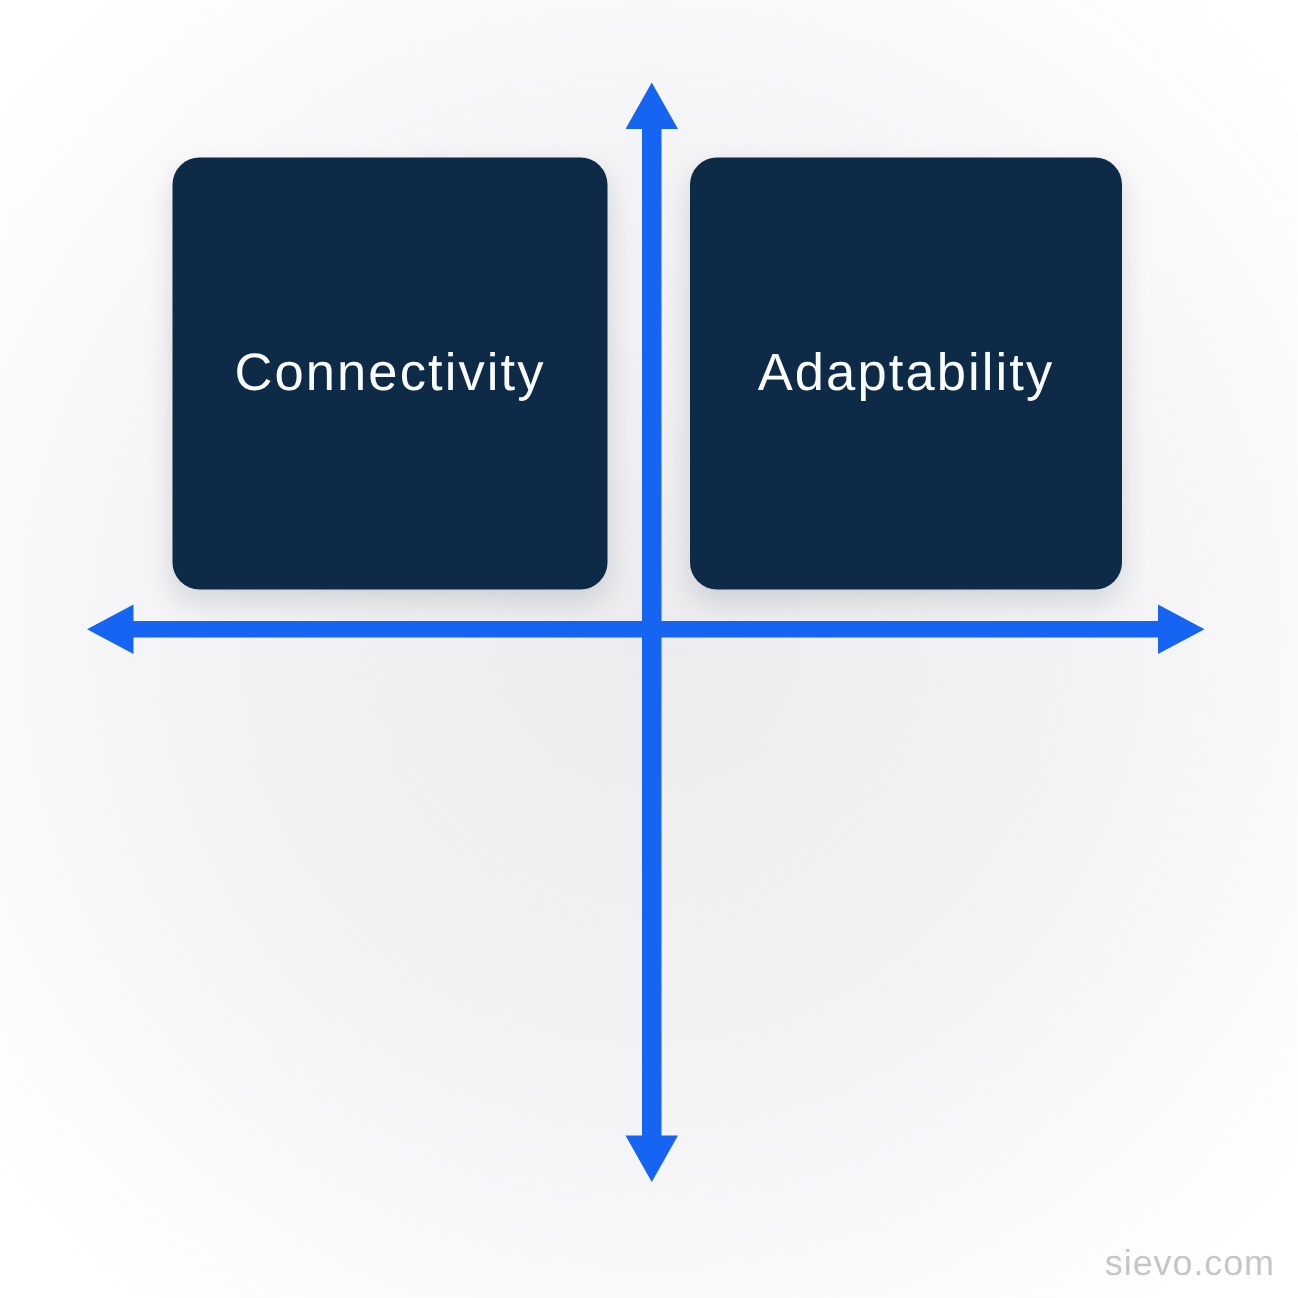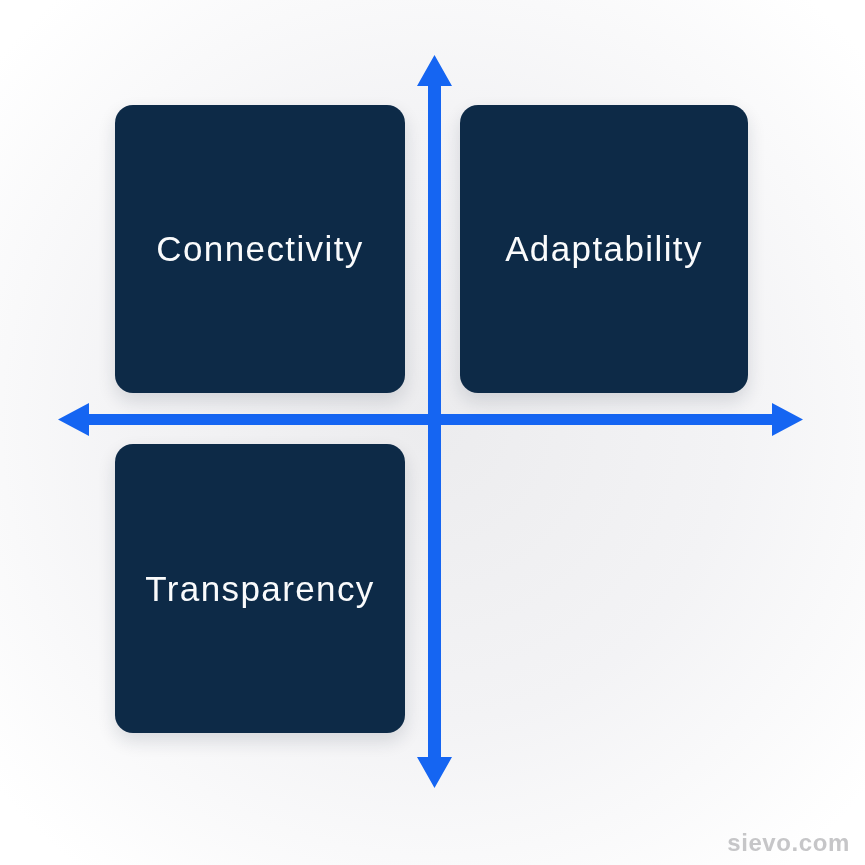--- a/index.html
+++ b/index.html
@@ -50,21 +50,21 @@
   }
   .q-top-left     { left: 115px; top: 105px; width: 290px; height: 288px; }
   .q-top-right    { left: 460px; top: 105px; width: 288px; height: 288px; }
   .q-bottom-left  { left: 115px; top: 444px; width: 290px; height: 289px; }
   .q-bottom-right { left: 460px; top: 444px; width: 288px; height: 289px; }
   .watermark {
     position: absolute;
     right: 15px;
     top: 829px;
     font-size: 24px;
-    font-weight: 700;
+    font-weight: 400;
     letter-spacing: 0.6px;
     color: var(--watermark-text);
   }
 </style>
 </head>
 <body>
 
 <div class="canvas">
 
   <svg class="axes" viewBox="0 0 865 865" xmlns="http://www.w3.org/2000/svg" aria-hidden="true">
@@ -75,20 +75,17 @@
   </svg>
 
   <div class="quadrant q-top-right">
     <span class="quadrant-label">Adaptability</span>
   </div>
 
   <div class="quadrant q-top-left">
     <span class="quadrant-label">Connectivity</span>
   </div>
 
-  <div class="quadrant q-bottom-left">
-    <span class="quadrant-label">Transparency</span>
-  </div>
 
 
   <div class="watermark">sievo.com</div>
 
 </div>
 
 </body></html>

